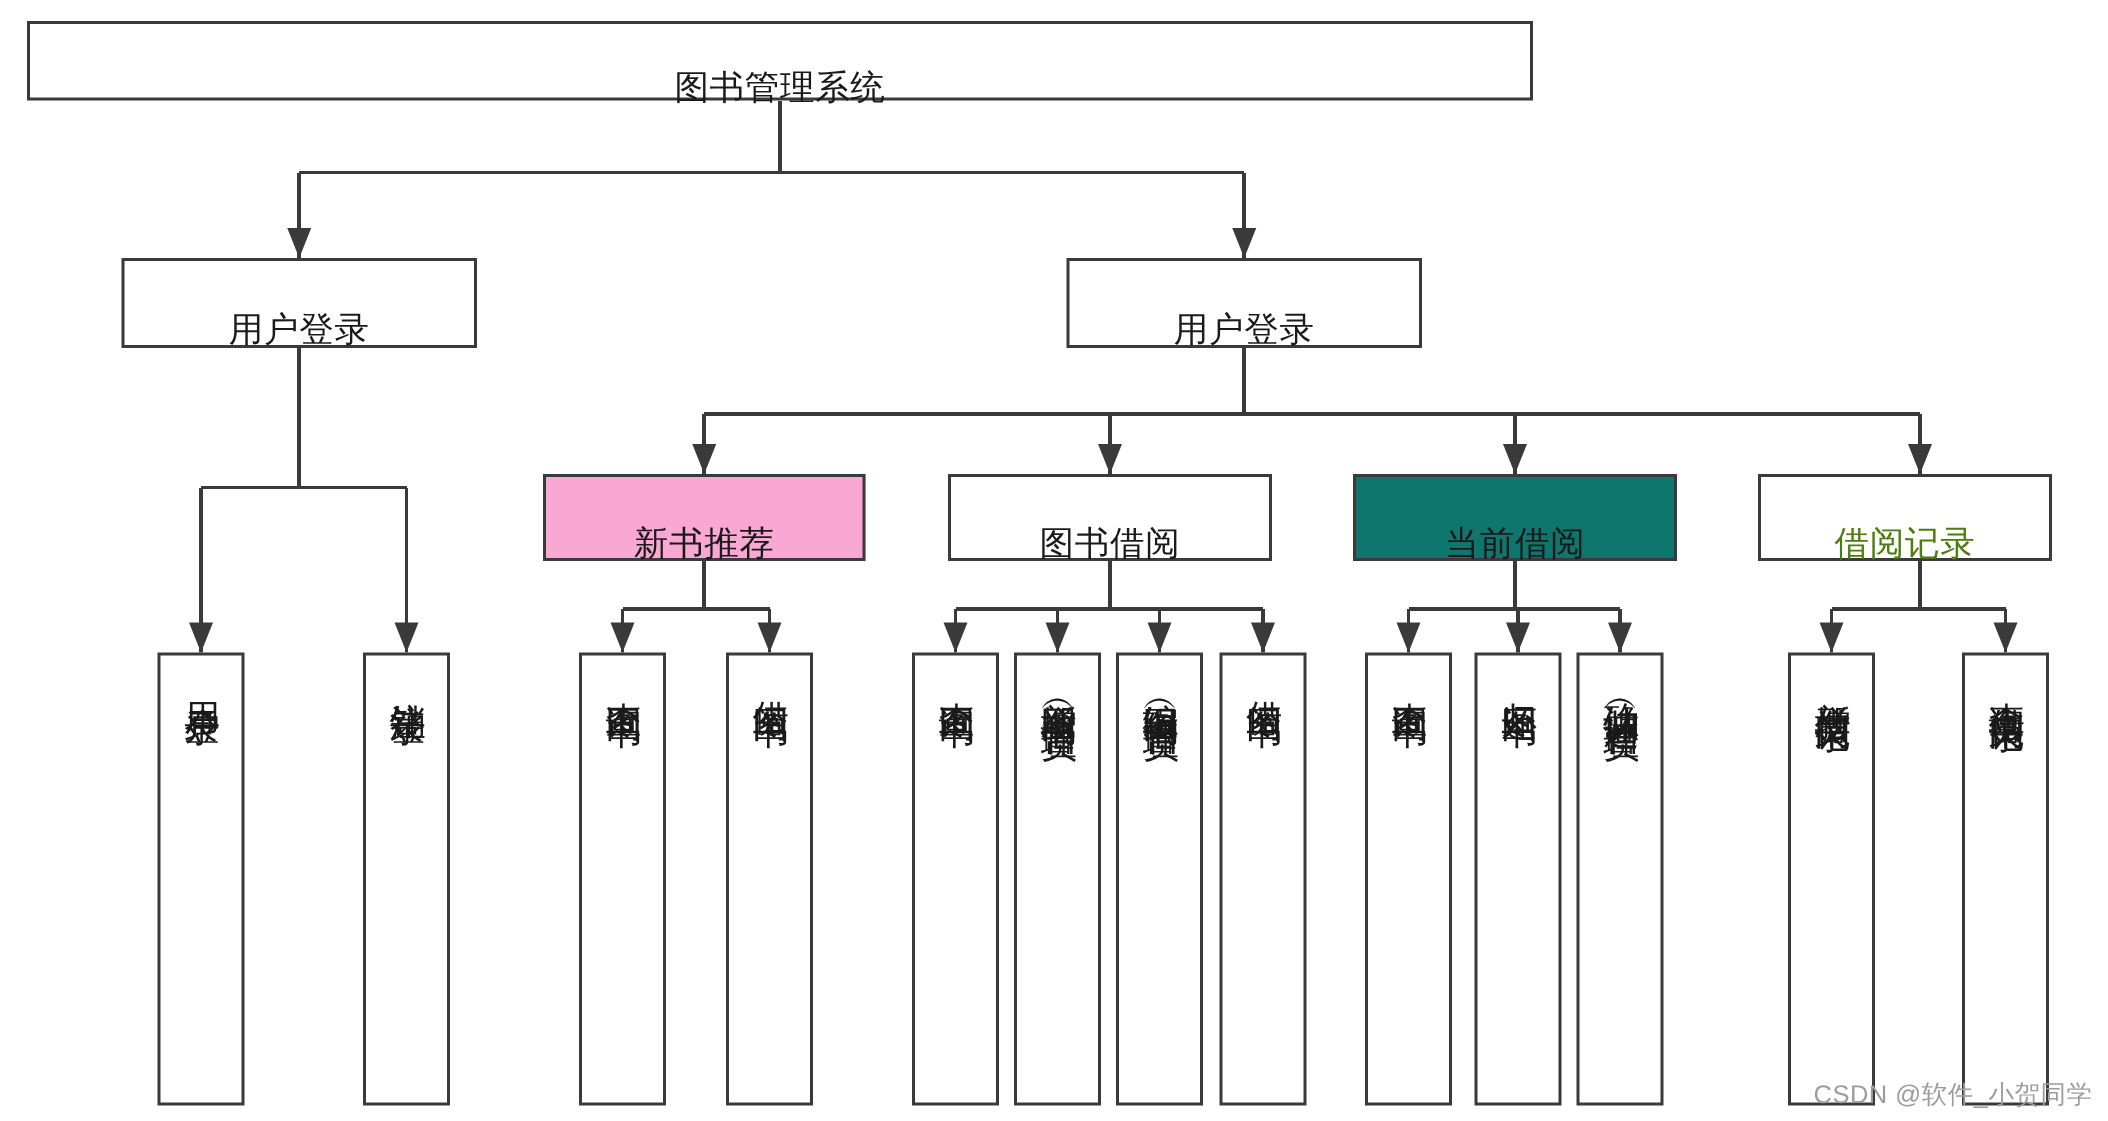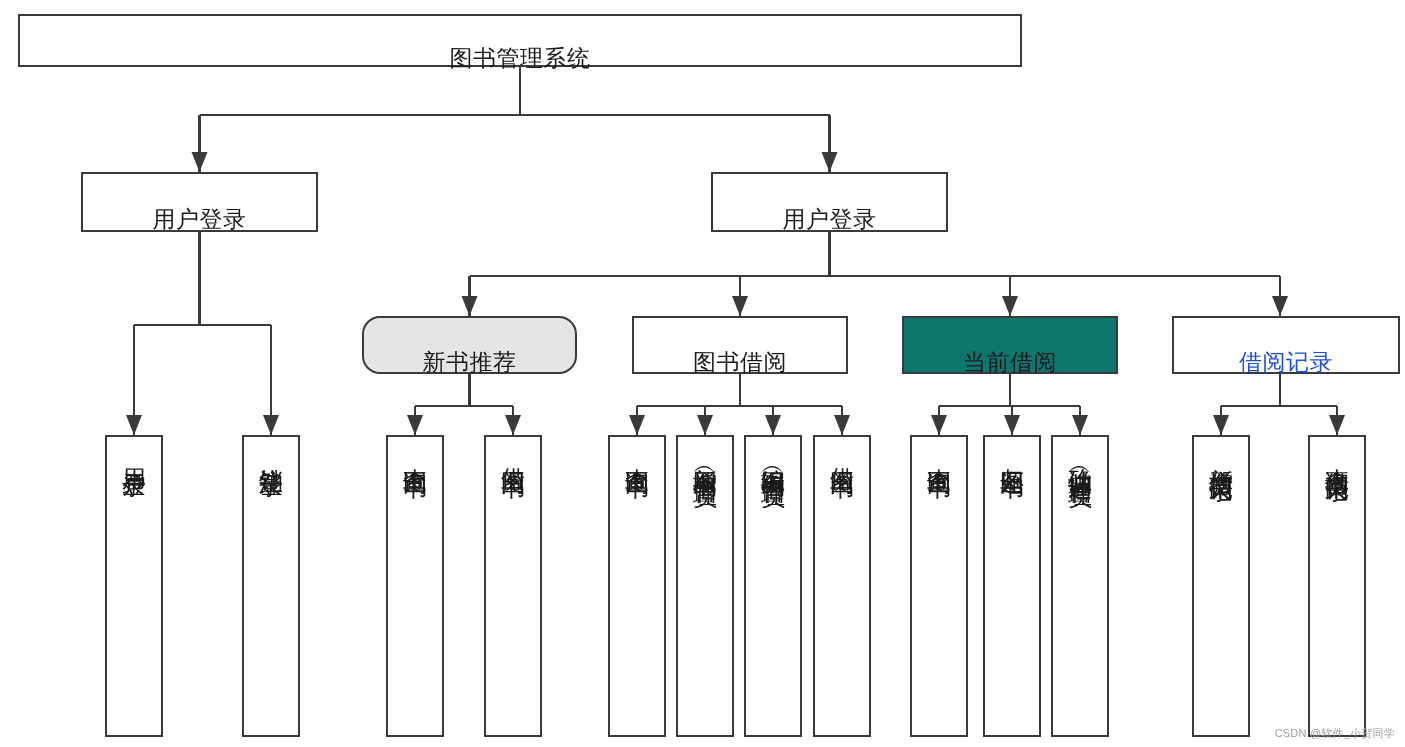--- a/index.html
+++ b/index.html
@@ -60,21 +60,21 @@
     font-size: 24px;
     line-height: 1.16;
     letter-spacing: 0.10em;
     white-space: normal;
     max-height: 100%;
   }
   .watermark {
     position: absolute;
     right: 10px;
     bottom: 6px;
-    font-size: 11px;
+    font-size: 17px;
     color: #9d9d9d;
     letter-spacing: 0.02em;
     z-index: 5;
     white-space: nowrap;
   }
 </style>
 </head>
 <body>
 
 <div id="canvas">
@@ -135,30 +135,30 @@
   <div id="nodes">
       <div class="node root horiz" id="node-root" style="left: 18px; top: 14px; width: 1004px; height: 53px; border-color: rgb(58, 58, 58); background: rgb(255, 255, 255); color: rgb(26, 26, 26);">
         <span class="node-label">图书管理系统</span>
       </div>
       <div class="node horiz" id="node-user-login" style="left: 81px; top: 172px; width: 237px; height: 60px; border-color: rgb(58, 58, 58); background: rgb(255, 255, 255); color: rgb(26, 26, 26);">
         <span class="node-label">用户登录</span>
       </div>
       <div class="node horiz" id="node-book-manage" style="left: 711px; top: 172px; width: 237px; height: 60px; border-color: rgb(58, 58, 58); background: rgb(255, 255, 255); color: rgb(26, 26, 26);">
         <span class="node-label">用户登录</span>
       </div>
-      <div class="node horiz" id="node-new-book-rec" style="left: 362px; top: 316px; width: 215px; height: 58px; border-color: rgb(58, 58, 58); background: #e5e5e5; color: rgb(26, 26, 26); border-radius: 18px;">
+      <div class="node horiz" id="node-new-book-rec" style="left: 362px; top: 316px; width: 215px; height: 58px; border-color: rgb(58, 58, 58); background: #f9a8d4; color: rgb(26, 26, 26);">
         <span class="node-label">新书推荐</span>
       </div>
       <div class="node horiz" id="node-book-borrow" style="left: 632px; top: 316px; width: 216px; height: 58px; border-color: rgb(58, 58, 58); background: rgb(255, 255, 255); color: rgb(26, 26, 26); align-items: center;">
         <span class="node-label">图书借阅</span>
       </div>
       <div class="node horiz" id="node-cur-borrow" style="left: 902px; top: 316px; width: 216px; height: 58px; border-color: rgb(58, 58, 58); background: #0f766e; color: rgb(26, 26, 26);">
         <span class="node-label">当前借阅</span>
       </div>
-      <div class="node horiz" id="node-borrow-log" style="left: 1172px; top: 316px; width: 228px; height: 58px; border-color: rgb(58, 58, 58); background: rgb(255, 255, 255); color: #1d4ed8;">
+      <div class="node horiz" id="node-borrow-log" style="left: 1172px; top: 316px; width: 196px; height: 58px; border-color: rgb(58, 58, 58); background: rgb(255, 255, 255); color: #4d7c0f;">
         <span class="node-label">借阅记录</span>
       </div>
       <div class="node leaf" id="node-leaf-user-login" style="left: 105px; top: 435px; width: 58px; height: 302px; border-color: rgb(58, 58, 58); background: rgb(255, 255, 255); color: rgb(26, 26, 26);">
         <span class="node-label">用户登录</span>
       </div>
       <div class="node leaf" id="node-leaf-user-logout" style="left: 242px; top: 435px; width: 58px; height: 302px; border-color: rgb(58, 58, 58); background: rgb(255, 255, 255); color: rgb(26, 26, 26);">
         <span class="node-label">注销登录</span>
       </div>
       <div class="node leaf" id="node-leaf-query-book-1" style="left: 386px; top: 435px; width: 58px; height: 302px; border-color: rgb(58, 58, 58); background: rgb(255, 255, 255); color: rgb(26, 26, 26);">
         <span class="node-label">查询图书</span>

